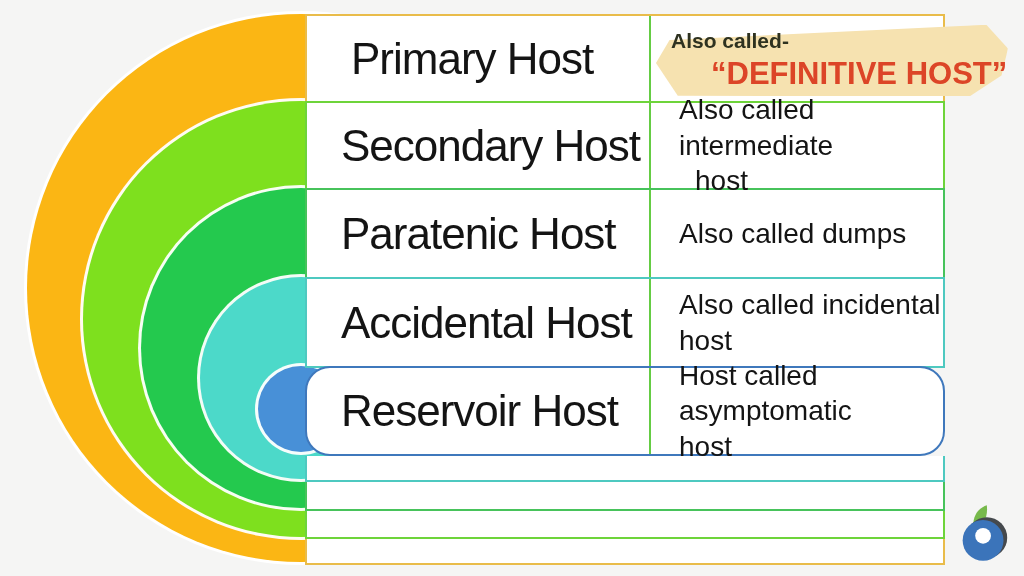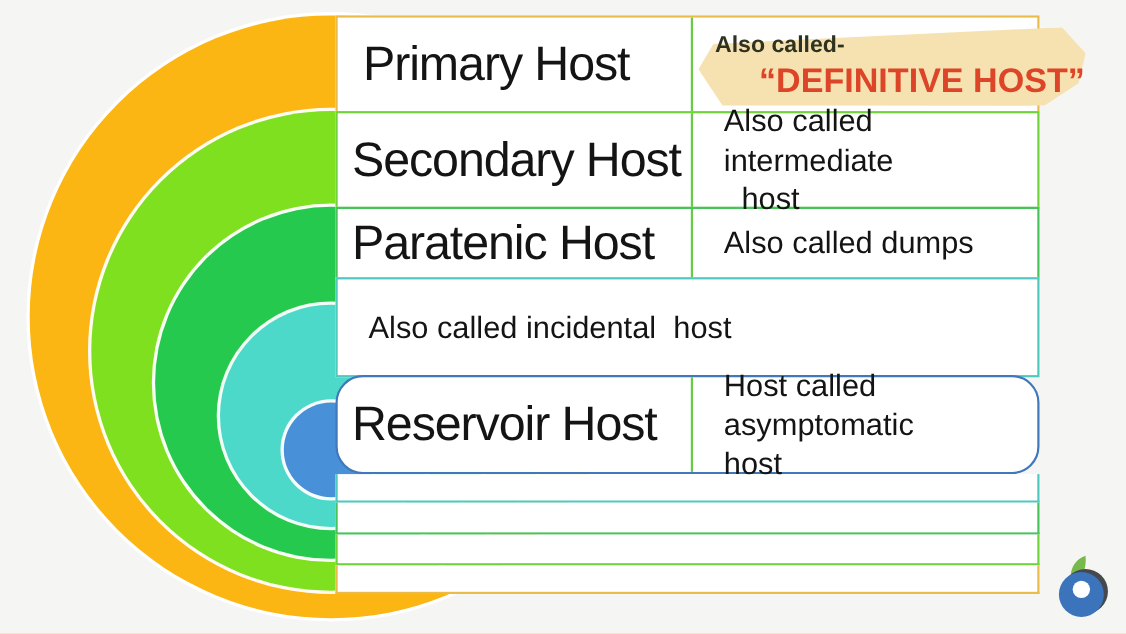--- a/index.html
+++ b/index.html
@@ -13,25 +13,25 @@
   
   .ring { position:absolute; border-radius:50%; box-shadow:0 0 0 3px rgba(255,255,255,.95); z-index:1; }
   .ring-1 { left:27px;  top:14px;  width:548px; height:548px; background:var(--ring-orange); }
   .ring-2 { left:83px;  top:101px; width:436px; height:436px; background:var(--ring-light-green); }
   .ring-3 { left:141px; top:188px; width:320px; height:320px; background:var(--ring-green); }
   .ring-4 { left:200px; top:277px; width:202px; height:202px; background:var(--ring-cyan); }
   .ring-5 { left:258px; top:366px; width:86px;  height:86px;  background:var(--ring-blue); }
 
   
   .host-table { position:absolute; left:305px; top:14px; width:640px; z-index:2; }
-  .row { box-sizing:border-box; background:var(--table-bg); border:2px solid; display:flex; }
+  .row { box-sizing:border-box; background:var(--table-bg); border:2px solid; display:flex;padding-left:21px; }
   .row + .row { margin-top:-2px; }
   .r1 { height:89px; border-color:var(--border-orange); }
   .r2 { height:89px; border-color:var(--border-light-green); }
-  .r3 { height:66px; border-color:var(--border-green); }
+  .r3 { height:91px; border-color:var(--border-green); }
   .r4 { height:91px; border-color:var(--border-cyan); }
   .r5 { height:90px; border-color:var(--border-blue);border-radius:25px; }
 
   .thin { box-sizing:border-box; background:var(--table-bg); border:2px solid; border-top:none; margin-top:0; }
   .t1 { height:26px; border-color:var(--border-cyan); }
   .t2 { height:29px; border-color:var(--border-green); }
   .t3 { height:28px; border-color:var(--border-light-green); }
   .t4 { height:26px; border-color:var(--border-orange); }
 
   .cell-host {
@@ -103,20 +103,23 @@
     <div class="row r3">
       <div class="cell-host">
         <span>Paratenic Host</span>
       </div>
       <div class="cell-note">
         <div class="note-line">Also called dumps</div>
       </div>
     </div>
 
     <div class="row r4">
+      <div class="cell-host">
+        <span>Accidental Host</span>
+      </div>
       <div class="cell-note">
         <div class="note-line">Also called incidental  host</div>
       </div>
     </div>
 
     <div class="row r5">
       <div class="cell-host">
         <span>Reservoir Host</span>
       </div>
       <div class="cell-note">

